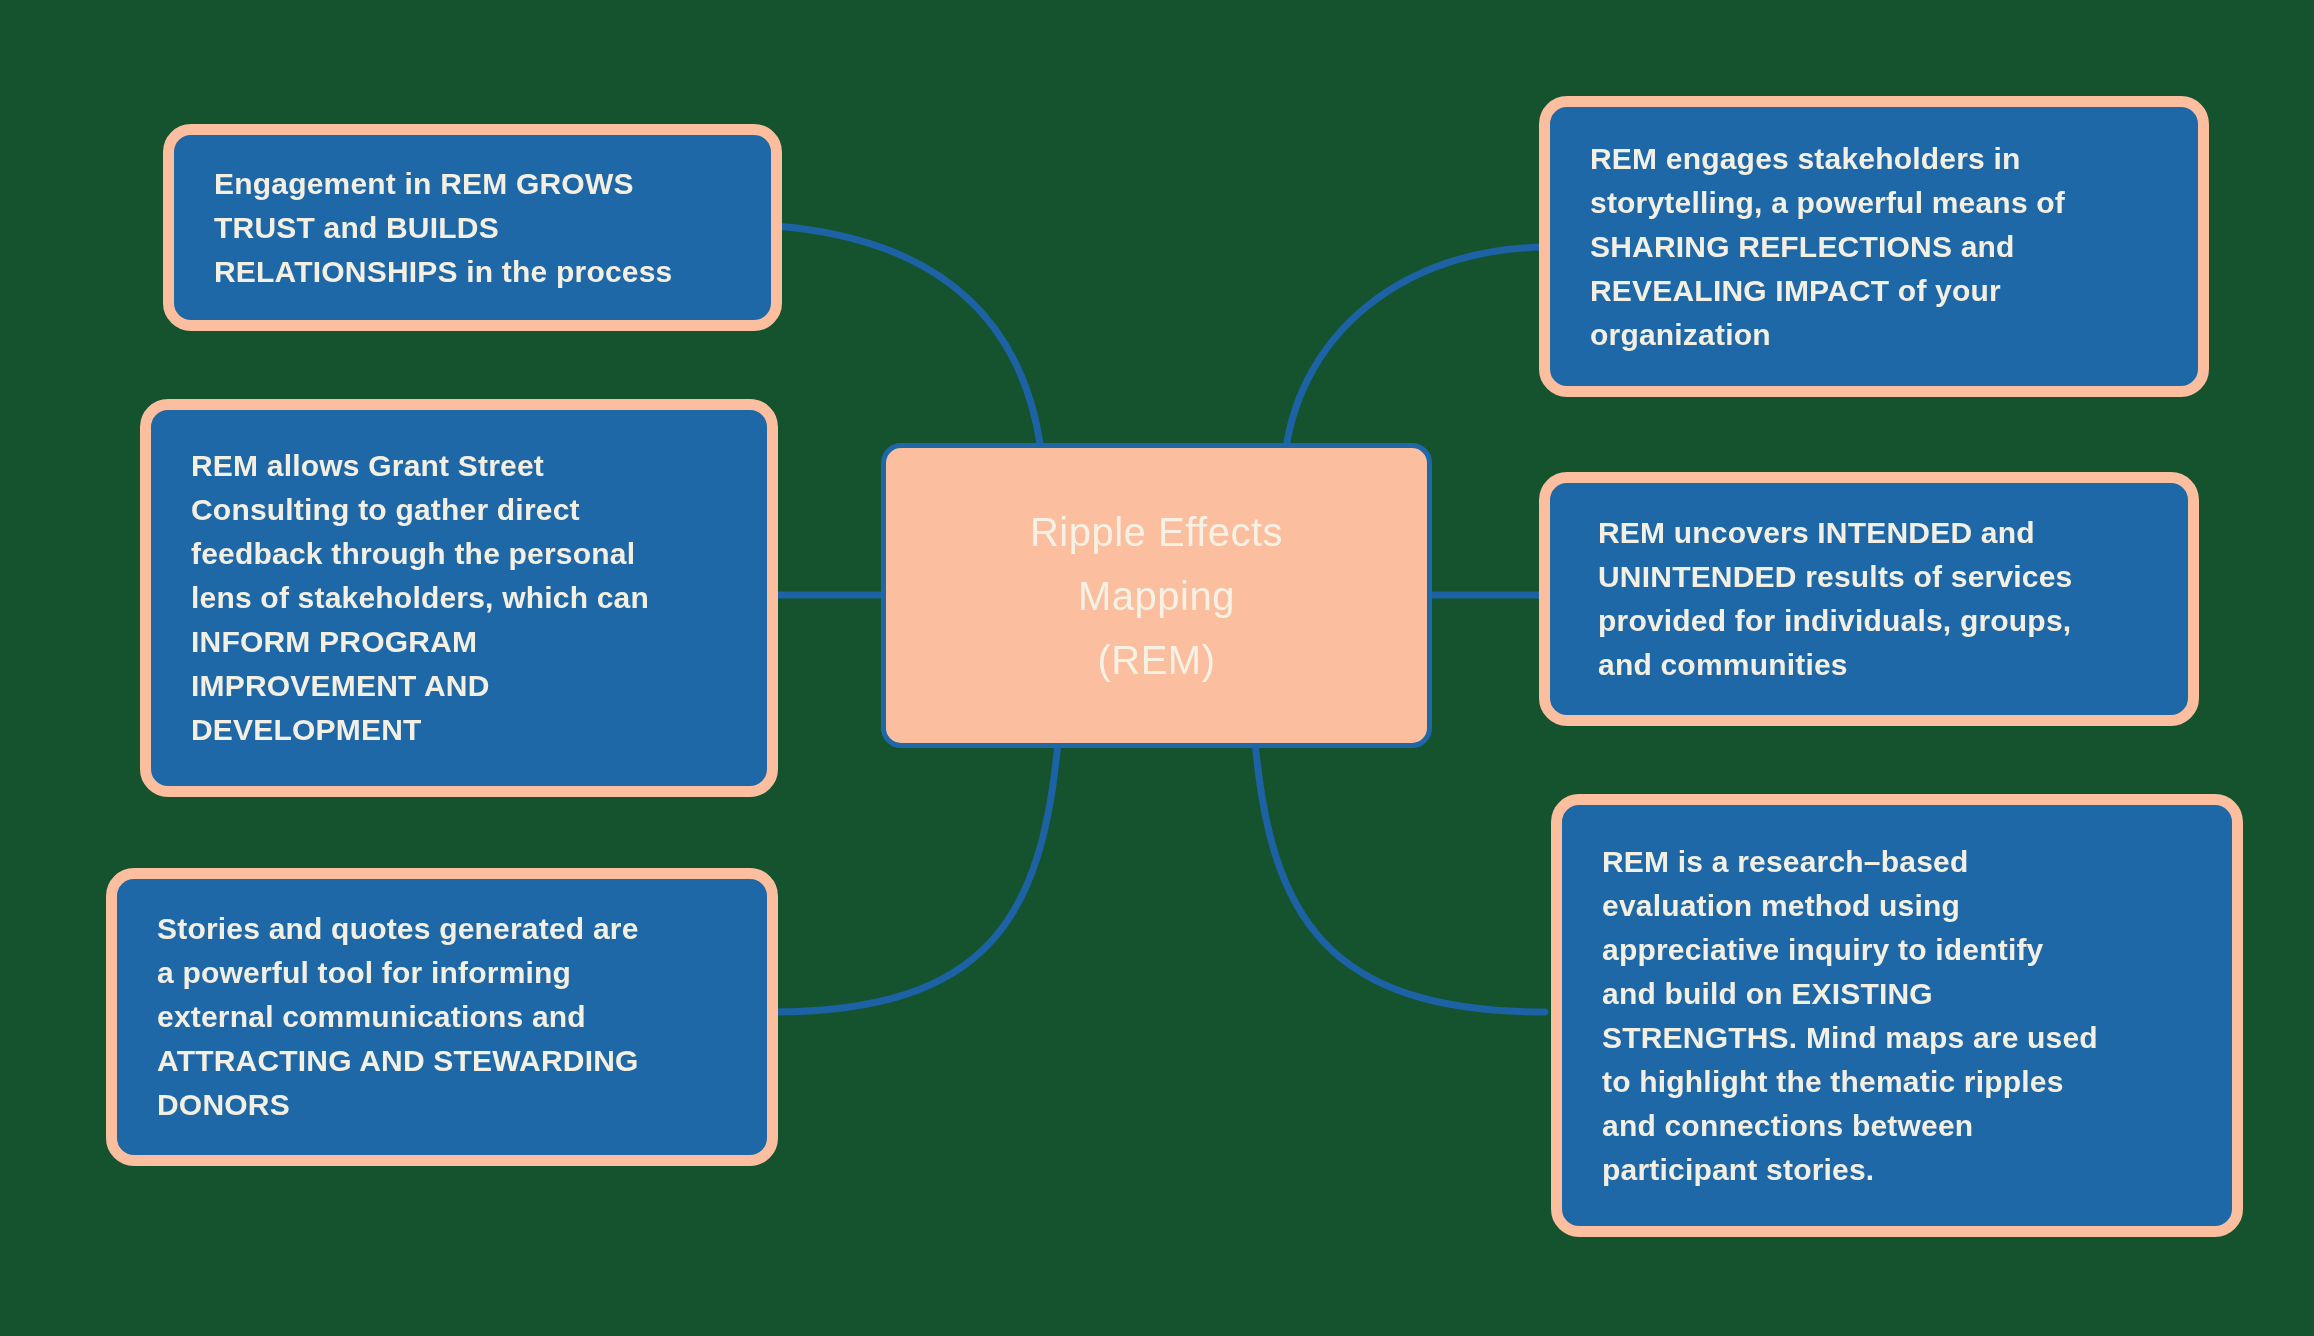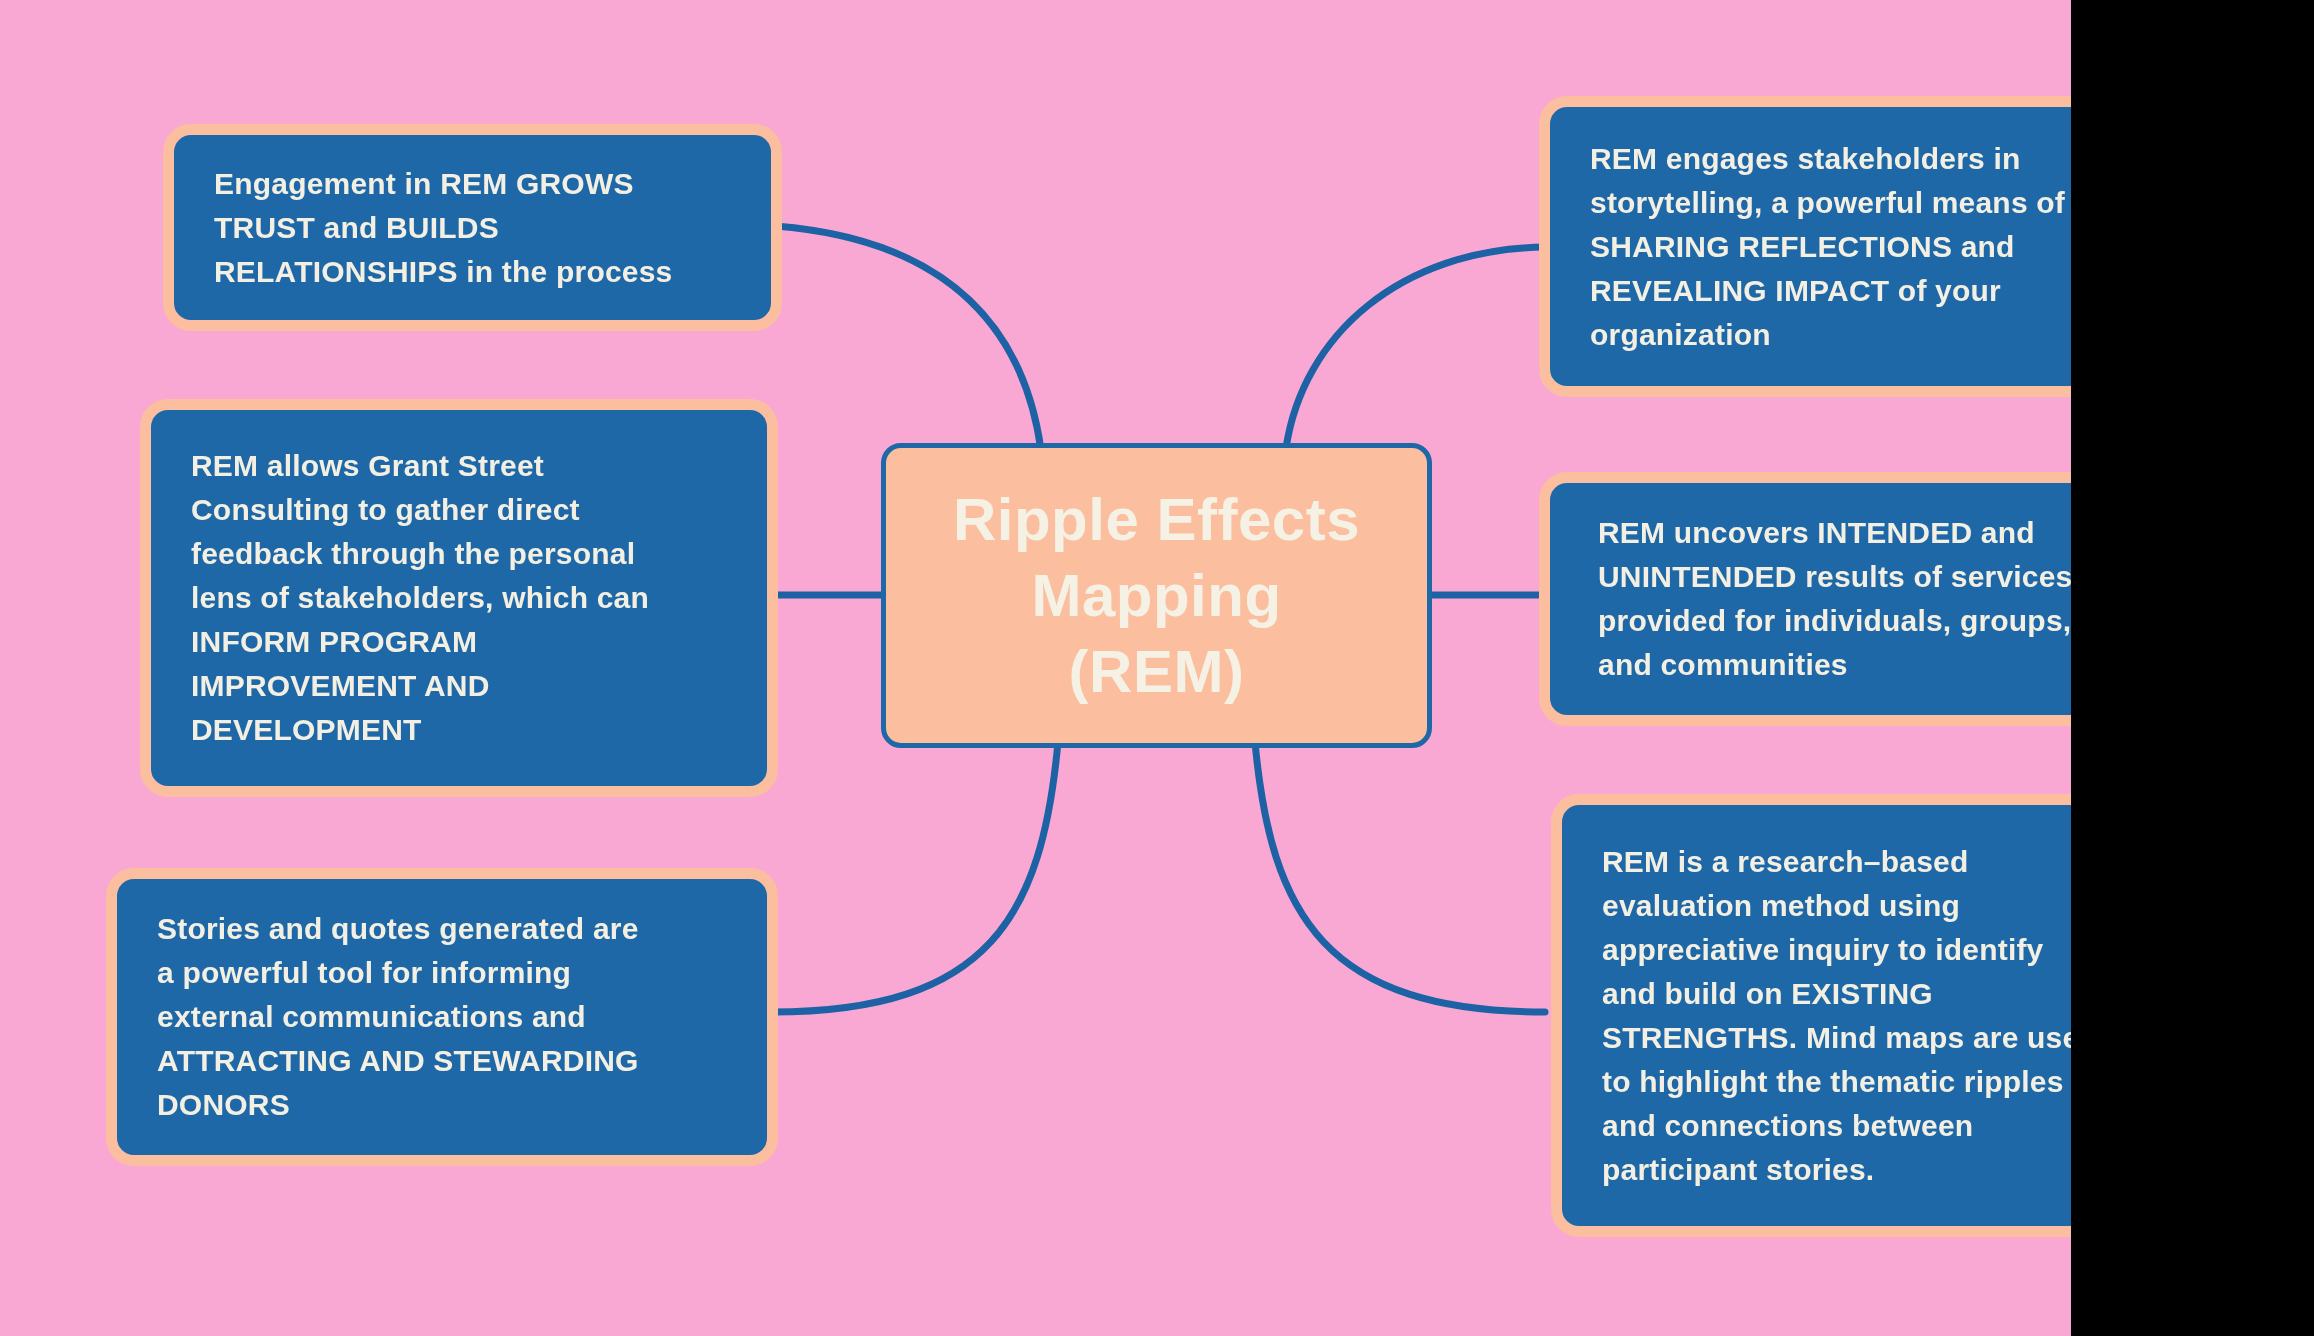--- a/index.html
+++ b/index.html
@@ -2,23 +2,23 @@
 <html><head>
 <meta charset="utf-8">
 <style>
   html, body {
     margin: 0;
     padding: 0;
     background: #000000;
   }
   #canvas {
     position: relative;
-    width: 2071px;
+    width: 2314px;
     height: 1336px;
-    background: #f9a8d4;
+    background: #14532d;
     overflow: hidden;
     font-family: "Liberation Sans", "DejaVu Sans", sans-serif;
   }
   #connectors {
     position: absolute;
     left: 0; top: 0;
     width: 2314px;
     height: 1336px;
   }
   #connectors path {
@@ -51,23 +51,23 @@
     background: #FBBE9E;
     border: 5px solid #1F68A7;
     border-radius: 20px;
     display: flex;
     align-items: center;
     justify-content: center;
     text-align: center;
   }
   .center-text {
     color: #F5F2E5;
-    font-size: 60px;
-    line-height: 76px;
-    font-weight: bold;
+    font-size: 40px;
+    line-height: 64px;
+    font-weight: normal;
     white-space: pre-line;
     letter-spacing: 0.5px;
   }
   
   #node-top-left      { left: 163px;  top: 124px;  width: 619px; height: 207px; }
   #node-middle-left   { left: 140px;  top: 399px;  width: 638px; height: 398px; }
   #node-bottom-left   { left: 106px;  top: 868px;  width: 672px; height: 298px; }
   #node-center        { left: 881px;  top: 443px;  width: 551px; height: 305px; }
   #node-top-right     { left: 1539px; top: 96px;  width: 670px; height: 301px; }
   #node-middle-right  { left: 1539px; top: 472px;  width: 660px; height: 254px; padding-left: 48px; }

